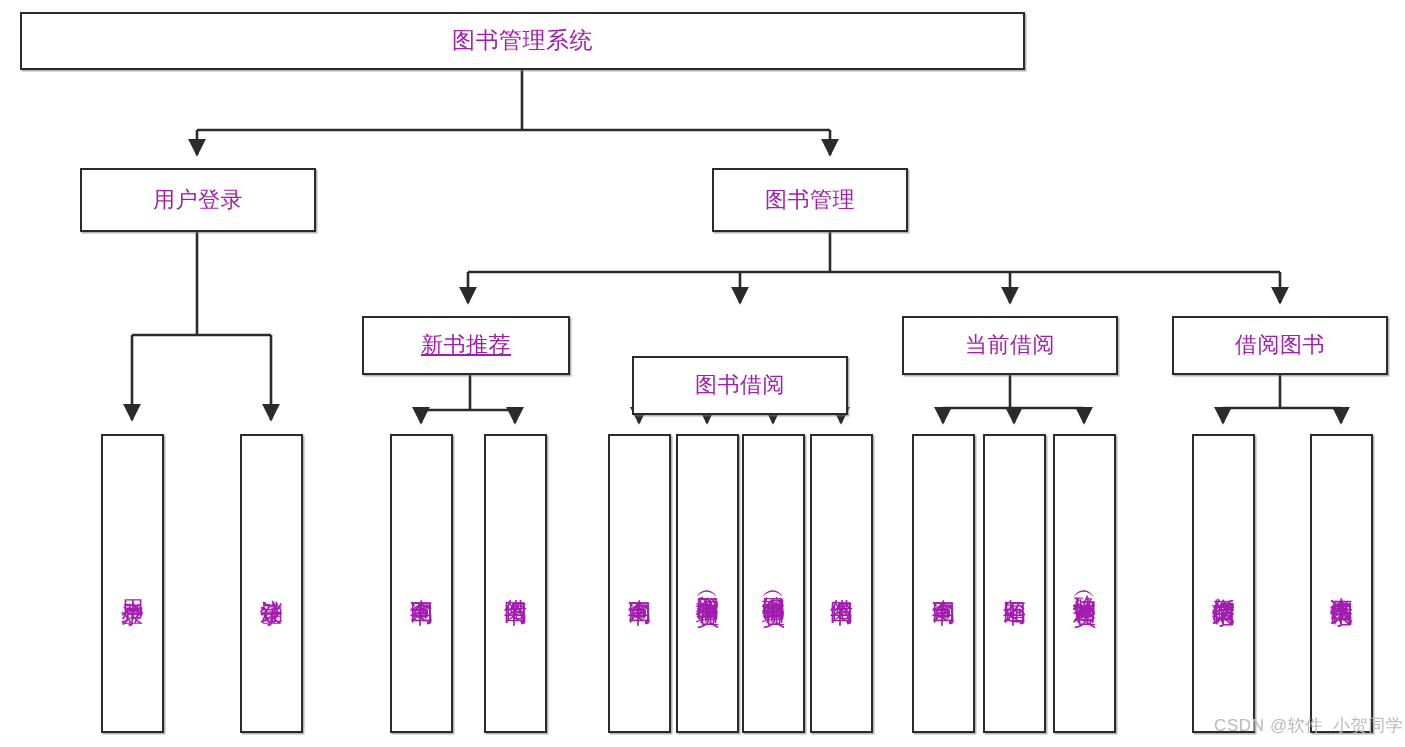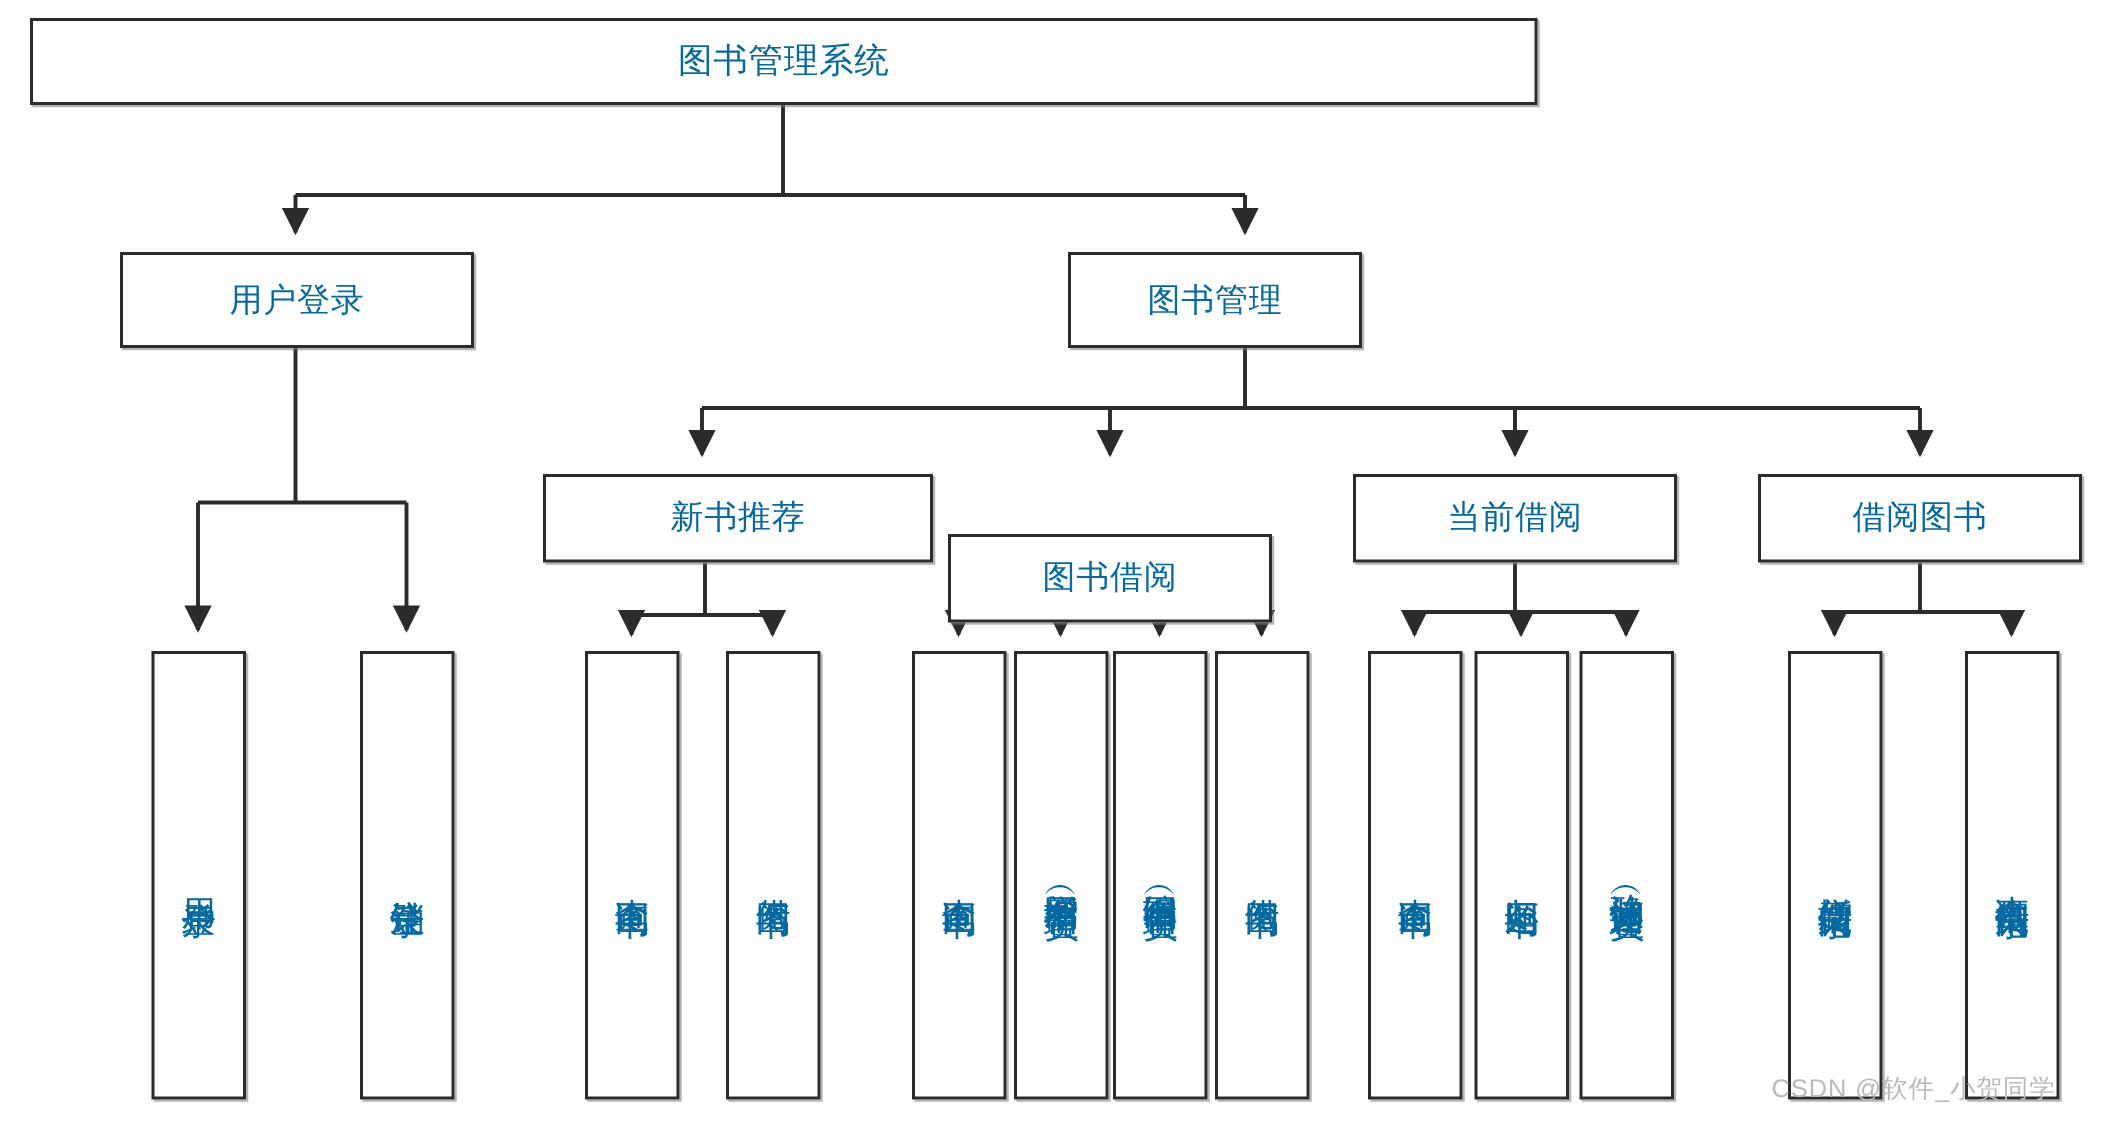--- a/index.html
+++ b/index.html
@@ -27,21 +27,21 @@
   }
   .node {
     position: absolute;
     box-sizing: border-box;
     background: #ffffff;
     border: 2px solid #2b2b2b;
     box-shadow: 1.5px 1.5px 0 0 rgba(120,120,120,0.55);
     display: flex;
     align-items: center;
     justify-content: center;
-    color: #0369a1;
+    color: #a21caf;
     z-index: 2;
   }
   .node .label {
     line-height: 1.12;
     letter-spacing: 0.5px;
     white-space: nowrap;
   }
   .node.horizontal .label {
     font-size: 22px;
   }
@@ -56,21 +56,21 @@
   .node.vertical .label {
     writing-mode: vertical-rl;
     text-orientation: upright;
     font-size: 23px;
     line-height: 1.18;
     letter-spacing: 1.5px;
     max-height: 100%;
   }
   #watermark {
     position: absolute;
-    left: 1181px;
+    left: 1214px;
     top: 714px;
     font-size: 17px;
     color: #b9b9b9;
     letter-spacing: 0.6px;
     z-index: 5;
     white-space: nowrap;
   }
 </style>
 </head>
 <body>
@@ -131,21 +131,21 @@
     <span class="label">图书管理系统</span>
   </div>
 
   <div class="node horizontal" style="left:80px; top:168px; width:236px; height:64px;">
     <span class="label">用户登录</span>
   </div>
   <div class="node horizontal" style="left:712px; top:168px; width:196px; height:64px;">
     <span class="label">图书管理</span>
   </div>
 
-  <div class="node horizontal" style="left:362px; top:316px; width:260px; height:59px;">
+  <div class="node horizontal" style="left:362px; top:316px; width:208px; height:59px;text-decoration:underline;">
     <span class="label">新书推荐</span>
   </div>
   <div class="node horizontal" style="left:632px; top:316px; width:216px; height:59px;margin-top:40px;">
     <span class="label">图书借阅</span>
   </div>
   <div class="node horizontal" style="left:902px; top:316px; width:216px; height:59px;text-align:center;">
     <span class="label">当前借阅</span>
   </div>
   <div class="node horizontal" style="left:1172px; top:316px; width:216px; height:59px;">
     <span class="label">借阅图书</span>

